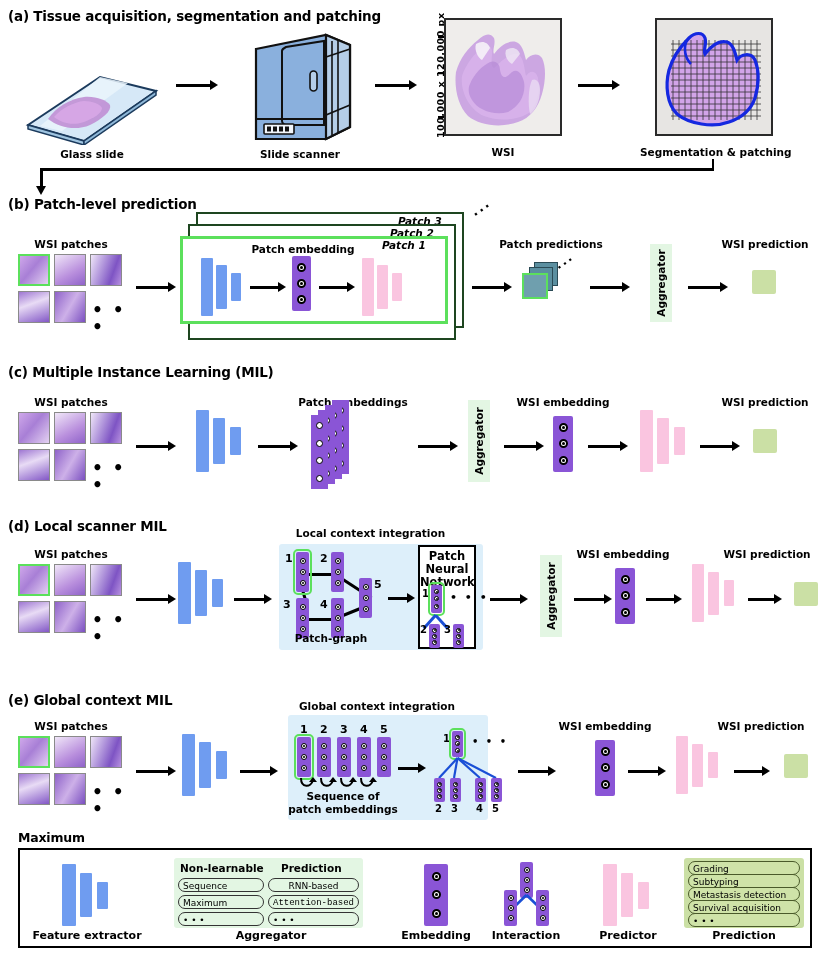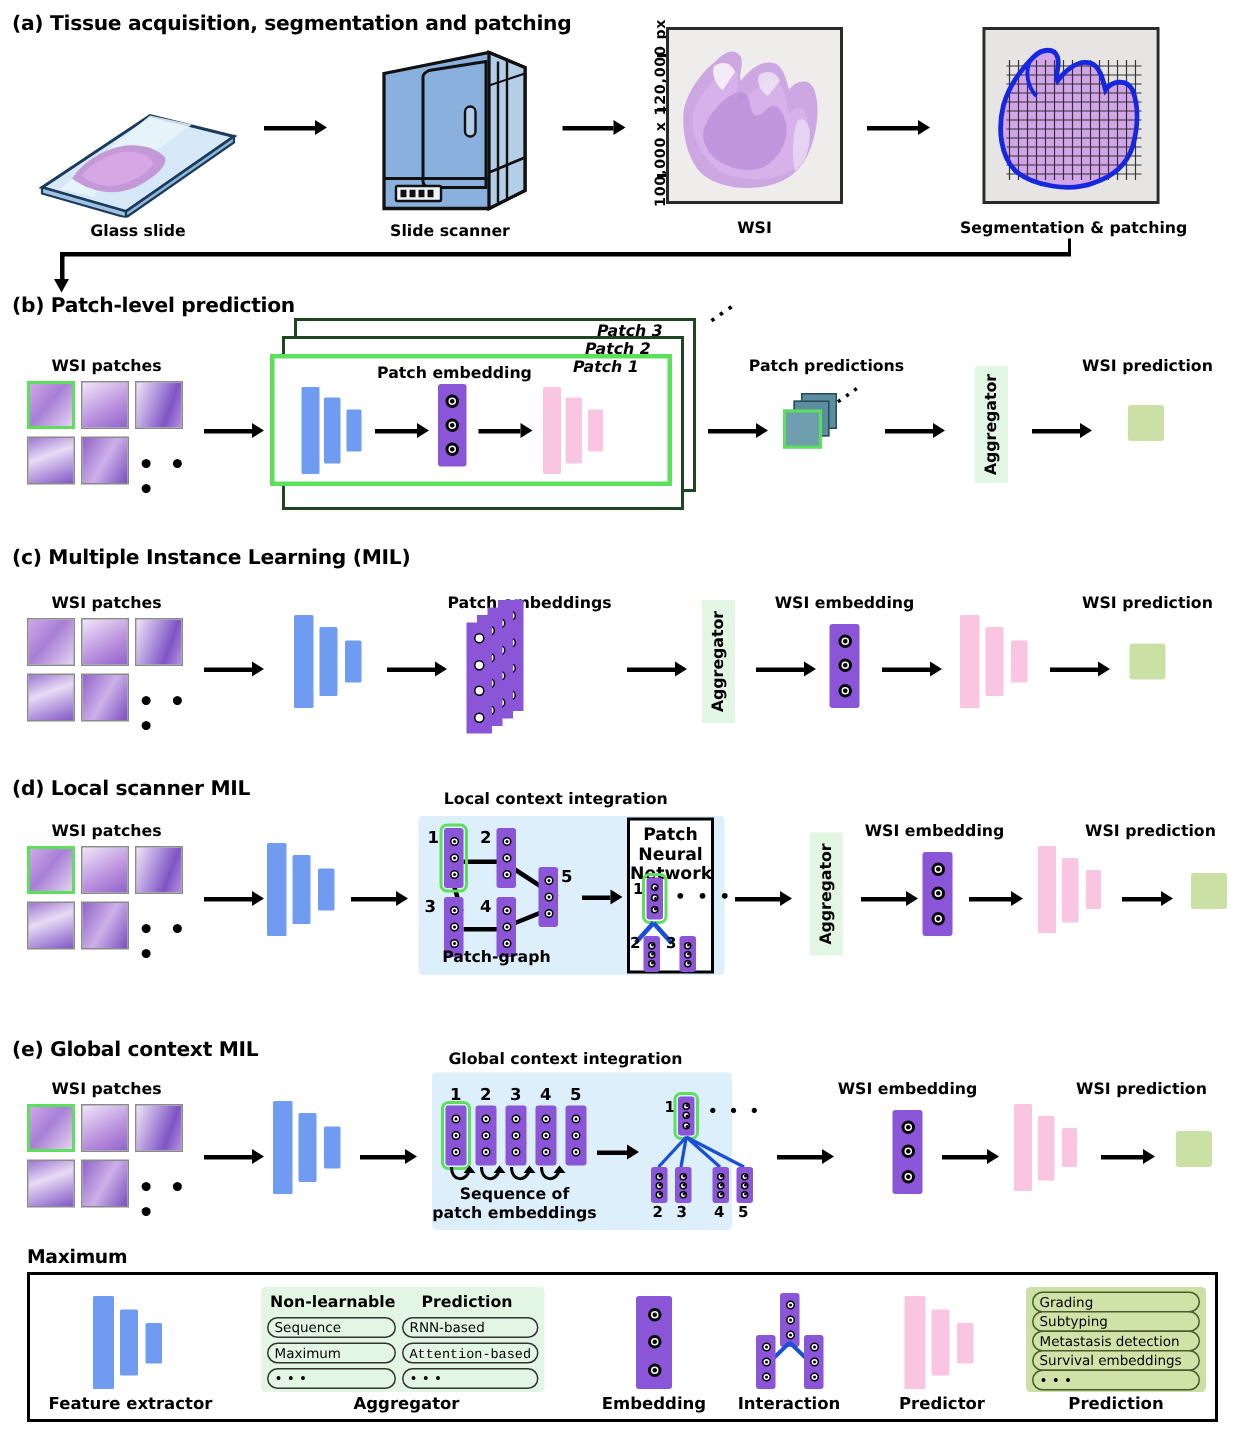--- a/index.html
+++ b/index.html
@@ -745,21 +745,21 @@
   <div class="legend-col-label" style="left:12px; top:929px; width:150px;">Feature extractor</div>
 
   <div class="green-panel" style="left:174px; top:858px; width:189px; height:70px;"></div>
   <div class="colhdr" style="left:180px; top:862px;">Non-learnable</div>
   <div class="colhdr" style="left:281px; top:862px;">Prediction</div>
 
   <div class="pill" style="left:178px; top:878px; width:86px;">Sequence</div>
   <div class="pill" style="left:178px; top:895px; width:86px;">Maximum</div>
   <div class="pill" style="left:178px; top:912px; width:86px;">• • •</div>
 
-  <div class="pill" style="left:268px; top:878px; width:91px;">RNN-based</div>
+  <div class="pill" style="left:268px; top:878px; width:91px;text-align:center;">RNN-based</div>
   <div class="pill" style="left:268px; top:895px; width:91px;font-family:Liberation Mono, monospace;">Attention-based</div>
   <div class="pill" style="left:268px; top:912px; width:91px;">• • •</div>
 
   <div class="legend-col-label" style="left:196px; top:929px; width:150px;">Aggregator</div>
 
   <div class="emb" style="left:424px; top:864px; width:24px; height:62px;">
     <div class="dot"></div>
     <div class="dot"></div>
     <div class="dot"></div>
   </div>
@@ -792,17 +792,17 @@
     <i style="left:0;  top:0;   width:14px; height:62px;"></i>
     <i style="left:18px;top:9px;width:12px; height:44px;"></i>
     <i style="left:35px;top:18px;width:11px;height:27px;"></i>
   </div>
   <div class="legend-col-label" style="left:578px; top:929px; width:100px;">Predictor</div>
 
   <div class="green-panel" style="left:684px; top:858px; width:120px; height:70px; background:#cbe0a5;"></div>
   <div class="pill olive" style="left:688px; top:861px; width:112px;">Grading</div>
   <div class="pill olive" style="left:688px; top:874px; width:112px;">Subtyping</div>
   <div class="pill olive" style="left:688px; top:887px; width:112px;">Metastasis detection</div>
-  <div class="pill olive" style="left:688px; top:900px; width:112px;">Survival embeddings</div>
+  <div class="pill olive" style="left:688px; top:900px; width:112px;">Survival acquisition</div>
   <div class="pill olive" style="left:688px; top:913px; width:112px;">• • •</div>
   <div class="legend-col-label" style="left:694px; top:929px; width:100px;">Prediction</div>
 
 </div>
 
 </body></html>

